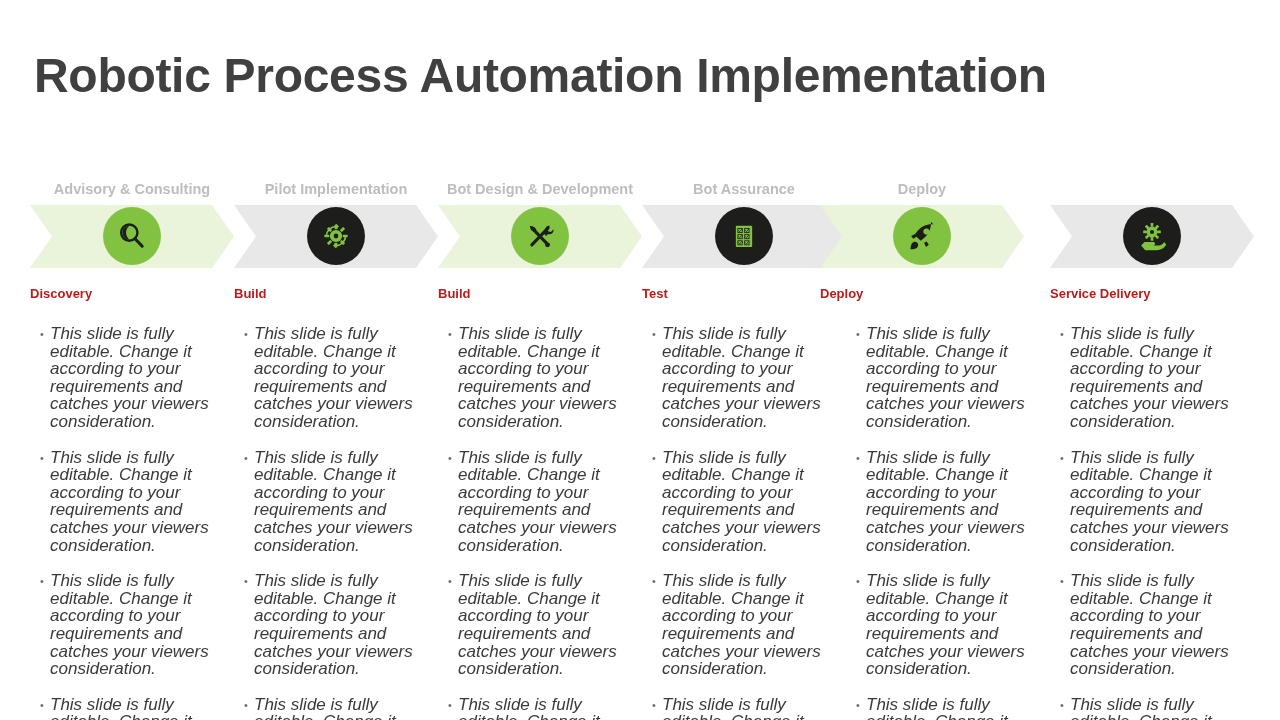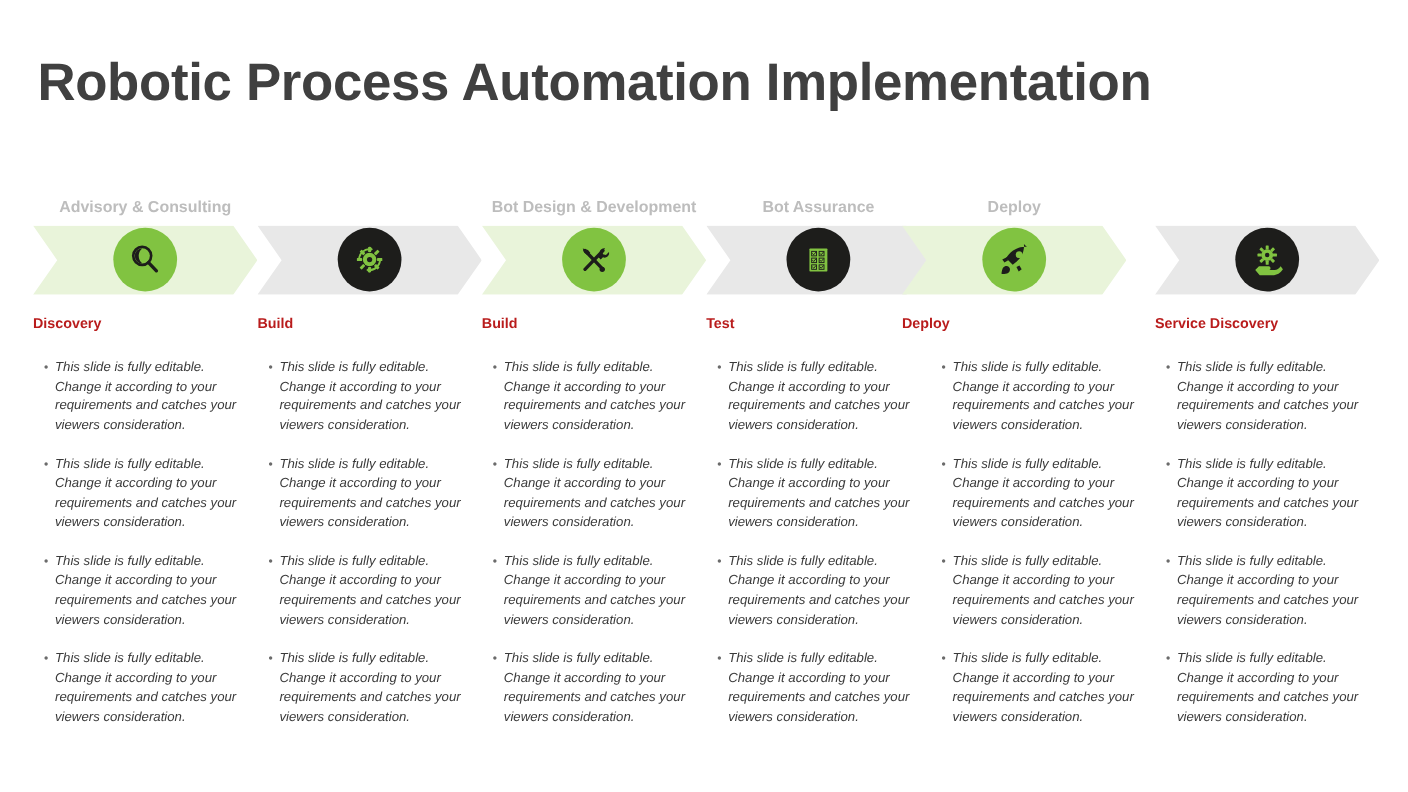--- a/index.html
+++ b/index.html
@@ -137,21 +137,21 @@
     flex: 0 0 auto;
     width: 10px;
     font-size: 11px;
     line-height: 18px;
     color: #6b6b6b;
     text-align: left;
   }
 
   .bullet-text {
     flex: 1 1 auto;
-    font-size: 12px;
+    font-size: 17px;
     line-height: 17.6px;
     font-style: italic;
     color: #3a3a3a;
   }
 </style>
 </head>
 <body>
 
 <div class="slide">
 
@@ -166,20 +166,21 @@
             <g fill="none" stroke="#1d1d1b" stroke-width="7">
               <circle cx="42" cy="40" r="24"></circle>
               <line x1="59" y1="58" x2="80" y2="80" stroke-width="9" stroke-linecap="round"></line>
             </g>
             <path d="M42 20a20 20 0 0 0 0 40 26 26 0 0 1 0-40z" fill="#1d1d1b"></path>
           </svg>
         </div>
         <div class="stage-label">Discovery</div>
       </div>
       <div class="stage" style="left: 204px;">
+        <div class="stage-header">Pilot Implementation</div>
         <div class="chevron grey"></div>
         <div class="icon-circle dark">
           <svg xmlns="http://www.w3.org/2000/svg" viewBox="0 0 100 100" width="34" height="34">
             <path d="M22 50a28 28 0 0 1 28-28" fill="none" stroke="#81c341" stroke-width="5"></path>
             <path d="M78 50a28 28 0 0 1-28 28" fill="none" stroke="#81c341" stroke-width="5"></path>
             <path d="M50 14l9 8-9 8z" fill="#81c341"></path>
             <path d="M50 86l-9-8 9-8z" fill="#81c341"></path>
             <rect x="46" y="16" width="8" height="14" rx="1.5" fill="#81c341" transform="rotate(0 50 50)"></rect>
             <rect x="46" y="16" width="8" height="14" rx="1.5" fill="#81c341" transform="rotate(45 50 50)"></rect>
             <rect x="46" y="16" width="8" height="14" rx="1.5" fill="#81c341" transform="rotate(90 50 50)"></rect>
@@ -256,21 +257,21 @@
             <rect x="46" y="12" width="8" height="11" rx="1.5" fill="#81c341" transform="rotate(135 50 38)"></rect>
             <rect x="46" y="12" width="8" height="11" rx="1.5" fill="#81c341" transform="rotate(180 50 38)"></rect>
             <rect x="46" y="12" width="8" height="11" rx="1.5" fill="#81c341" transform="rotate(225 50 38)"></rect>
             <rect x="46" y="12" width="8" height="11" rx="1.5" fill="#81c341" transform="rotate(270 50 38)"></rect>
             <rect x="46" y="12" width="8" height="11" rx="1.5" fill="#81c341" transform="rotate(315 50 38)"></rect>
             <circle cx="50" cy="38" r="16" fill="#81c341"></circle>
             <circle cx="50" cy="38" r="6" fill="#1d1d1b"></circle>
             <path d="M18 78l10-10h26a5 5 0 0 1 0 10H40h30c6 0 12-4 16-10l6 8c-6 10-16 16-28 16H30z" fill="#81c341"></path>
           </svg>
         </div>
-        <div class="stage-label">Service Discovery</div>
+        <div class="stage-label">Service Delivery</div>
       </div>
     </div>
 
   <div class="columns">
       <div class="column" style="left: 0px;">
         <div class="bullet-row">
           <span class="bullet-dot">•</span>
           <span class="bullet-text">This slide is fully editable. Change it according to your requirements and catches your viewers consideration.</span>
         </div>
         <div class="bullet-row">

